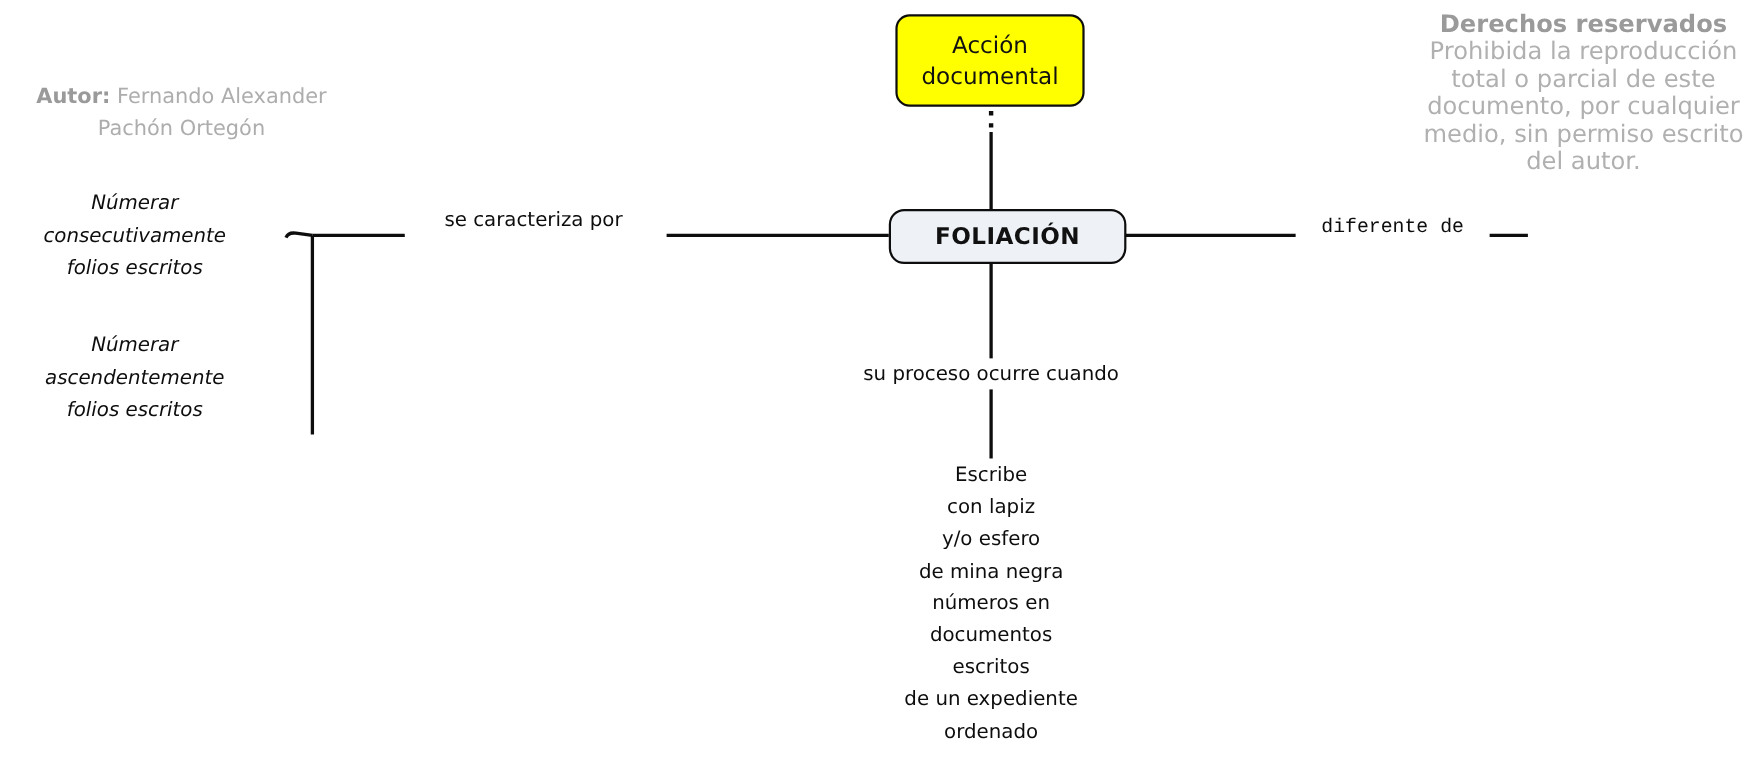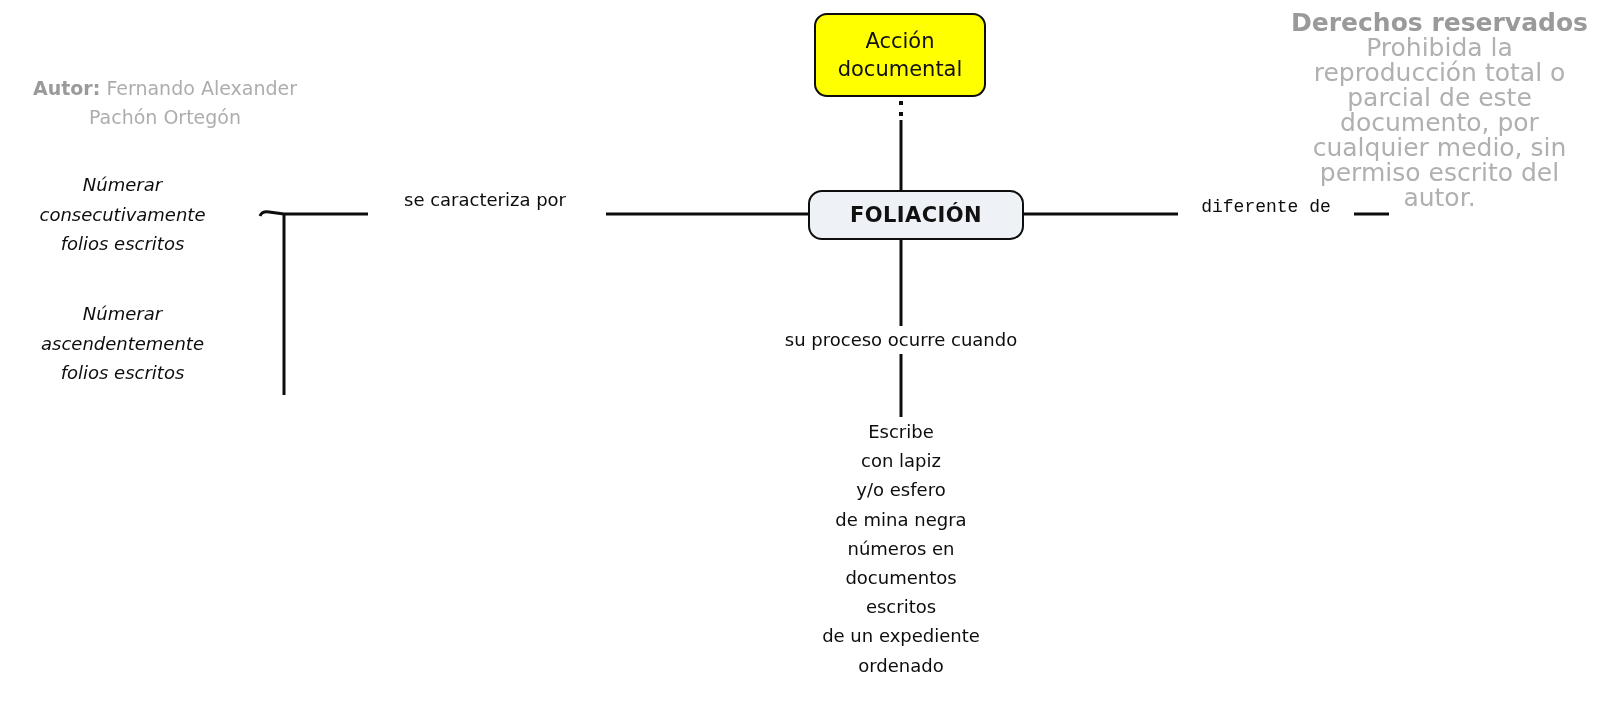--- a/index.html
+++ b/index.html
@@ -42,21 +42,21 @@
     color: #9a9a9a;
   }
 
   
   #copyright-block {
     position: absolute;
     right: 8px;
     top: 10px;
     width: 305px;
     text-align: center;
-    font-size: 25px;
+    font-size: 22px;
     line-height: 25px;
     color: #b0b0b0;
   }
   #copyright-block .rights-title {
     font-weight: bold;
     color: #9a9a9a;
     display: block;
   }
 
   

